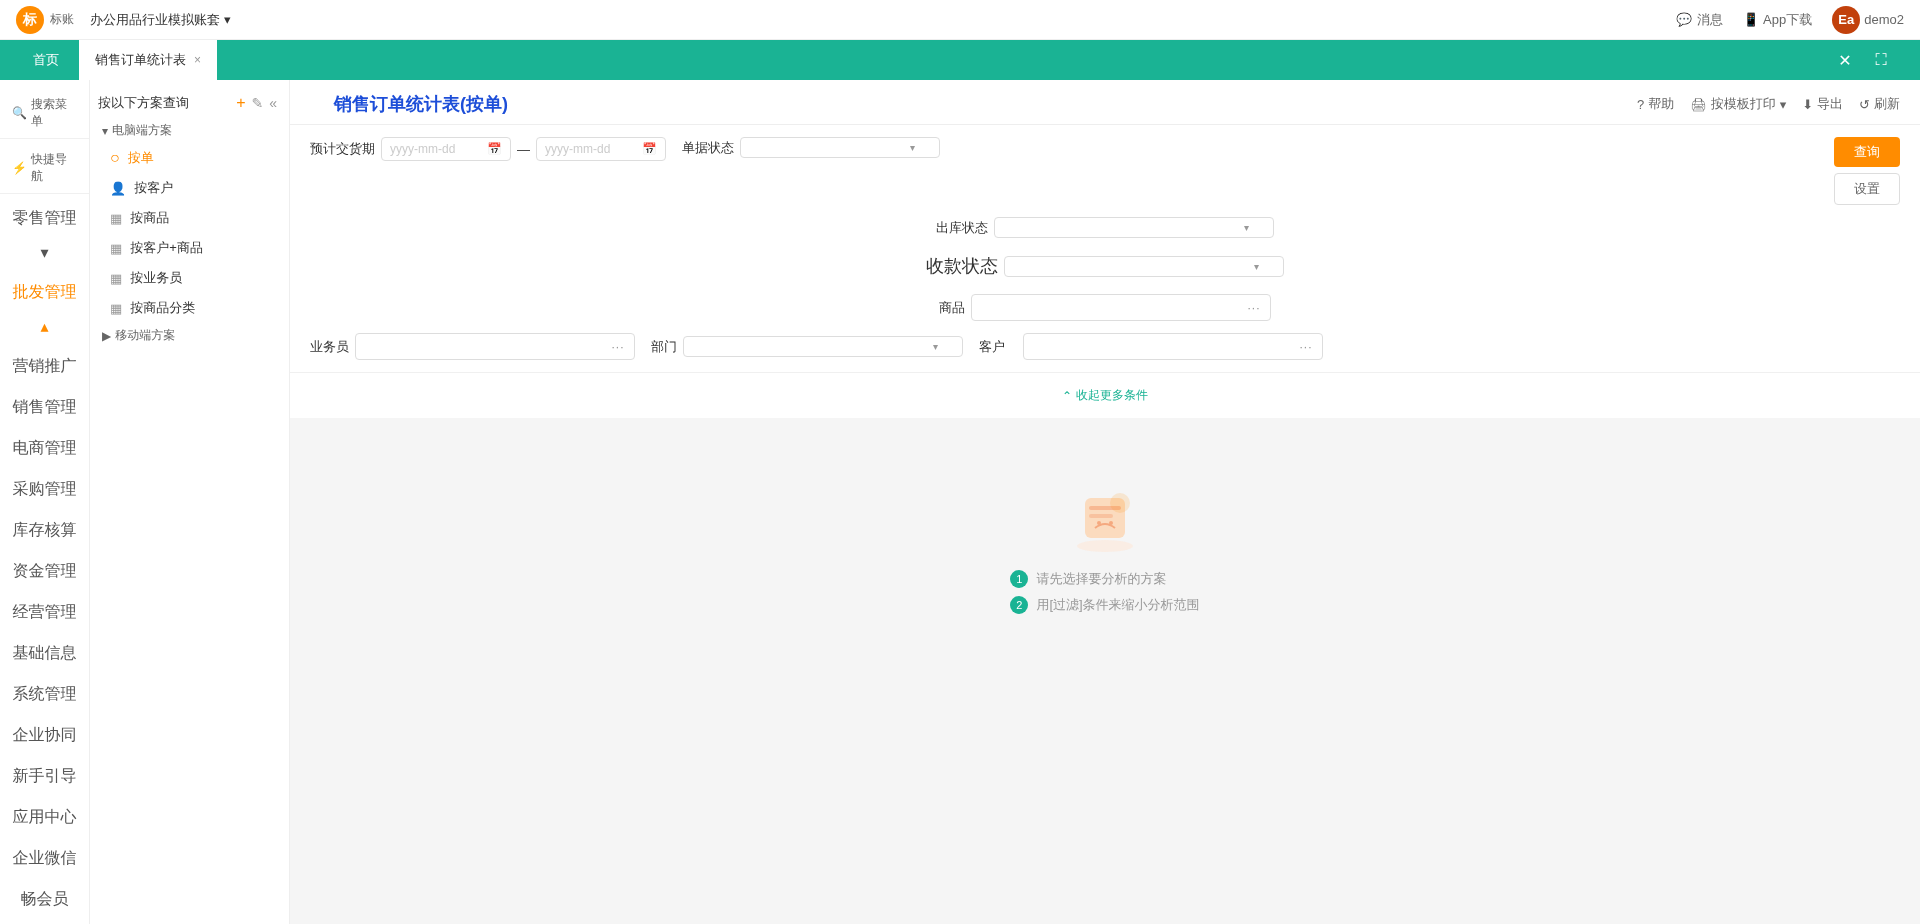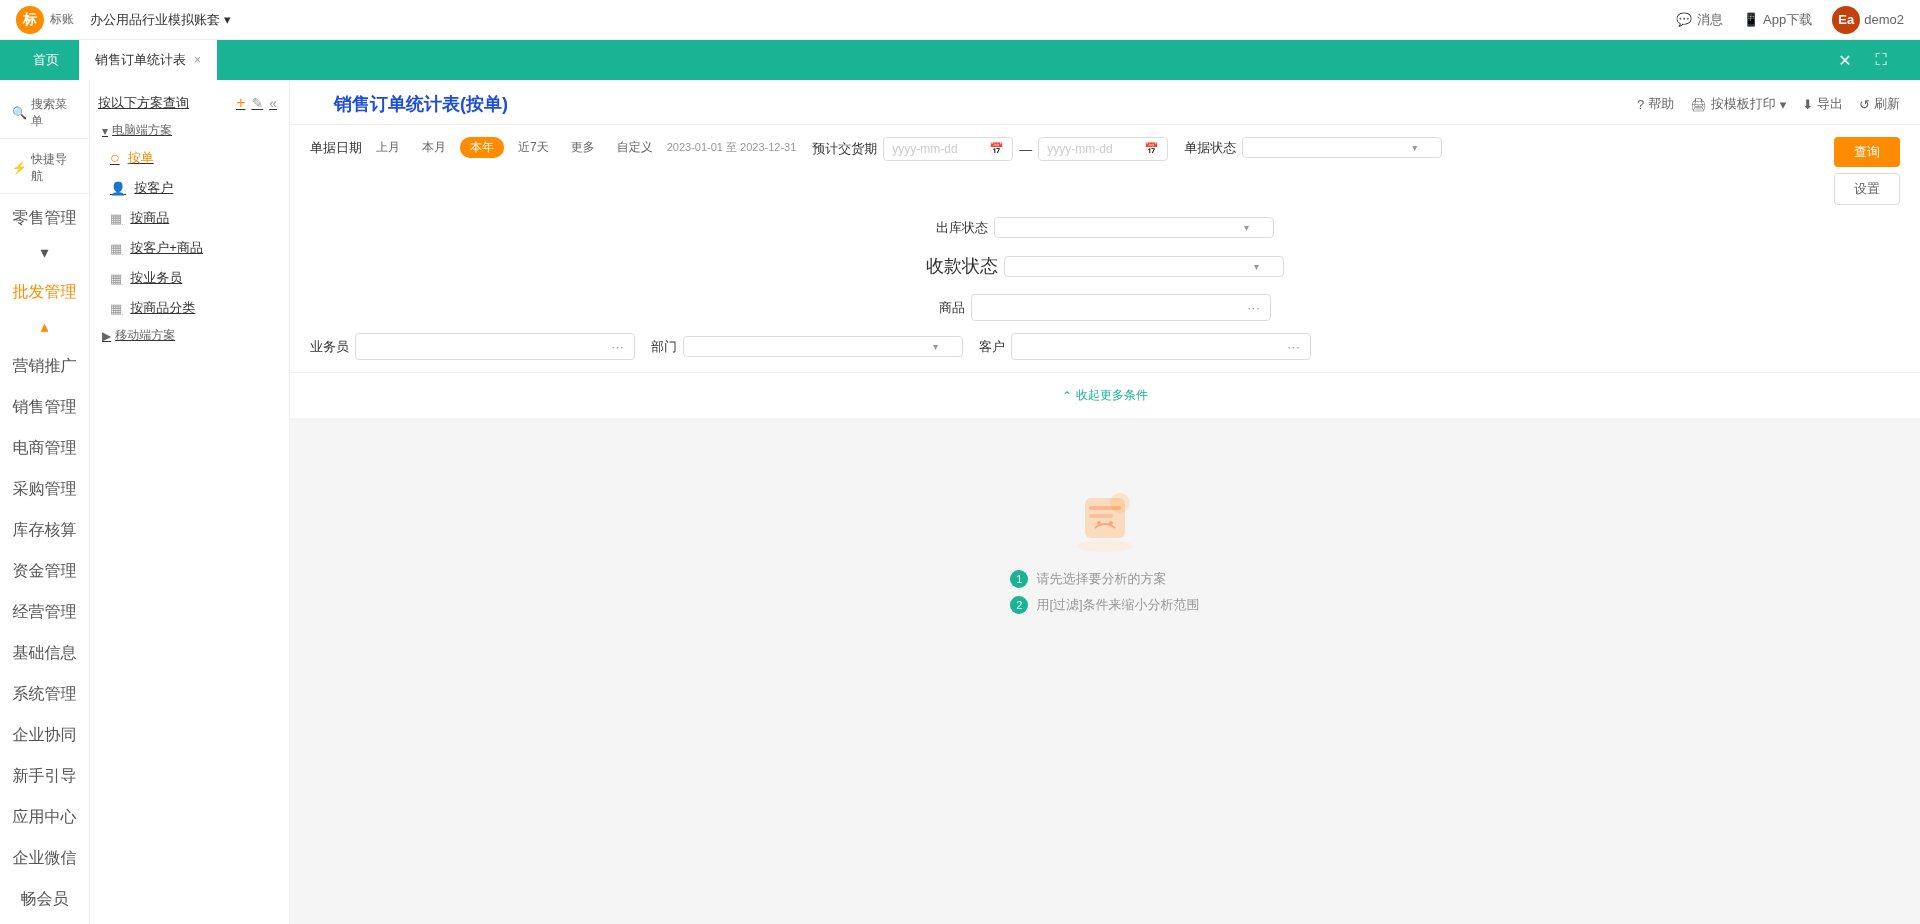--- a/index.html
+++ b/index.html
@@ -30,21 +30,21 @@
     
     .sidebar { width: 90px; background: #fff; border-right: 1px solid #eee; display: flex; flex-direction: column; padding-top: 8px; }
     .sidebar-search { padding: 8px 12px; font-size: 12px; color: #666; cursor: pointer; display: flex; align-items: center; gap: 4px; border-bottom: 1px solid #f0f0f0; margin-bottom: 4px; }
     .sidebar-nav { padding: 8px 12px; font-size: 12px; color: #666; cursor: pointer; display: flex; align-items: center; gap: 4px; border-bottom: 1px solid #f0f0f0; margin-bottom: 4px; }
     .sidebar-item { display: flex; align-items: center; justify-content: center; padding: 10px 4px; cursor: pointer; font-size: 16px; color: #555; flex-direction: column; gap: 14px; }
 
     
     .content-area { flex: 1; display: flex; overflow: hidden; }
 
     
-    .left-panel { width: 200px; background: #fff; border-right: 1px solid #eee; padding: 8px 0; overflow-y: auto; text-decoration: underline; }
+    .left-panel { width: 200px; background: #fff; border-right: 1px solid #eee; padding: 8px 0; overflow-y: auto; }
     .left-panel-header { display: flex; align-items: center; justify-content: space-between; padding: 6px 12px 6px 8px; }
     .left-panel-title { font-size: 13px; color: #333; font-weight: 500; }
     .left-panel-actions { display: flex; gap: 6px; align-items: center; }
     .left-panel-action-btn { color: #999; font-size: 14px; cursor: pointer; }
     .scheme-item { padding: 6px 12px 6px 20px; cursor: pointer; display: flex; align-items: center; gap: 8px; font-size: 13px; color: #333; }
     .scheme-item.active { color: #ff8c00; font-weight: 500; }
     .scheme-group-header { display: flex; align-items: center; gap: 4px; padding: 4px 12px; font-size: 12px; color: #666; cursor: pointer; }
 
     
     .right-panel { flex: 1; display: flex; flex-direction: column; overflow: hidden; }
@@ -251,30 +251,20 @@
             <span>刷新</span>
           </div>
         </div>
       </div>
 
       <div class="filter-section">
         <div class="filter-content">
 
           <div style="display:flex; align-items:flex-start; gap:16px; margin-bottom:12px;">
 
-            <div style="display:flex; align-items:center; gap:6px; flex-shrink:0;">
-              <span style="font-size:13px; color:#333; white-space:nowrap;">单据日期</span>
-              <span class="date-quick-btn">上月</span>
-              <span class="date-quick-btn">本月</span>
-              <span class="date-quick-btn active">本年</span>
-              <span class="date-quick-btn">近7天</span>
-              <span class="date-quick-btn">更多</span>
-              <span class="date-quick-btn">自定义</span>
-              <span style="font-size:11px; color:#999;">2023-01-01 至 2023-12-31</span>
-            </div>
 
             <div style="display:flex; align-items:center; gap:6px; flex-shrink:0;">
               <span style="font-size:13px; color:#333; white-space:nowrap;">预计交货期</span>
               <div class="date-input">
                 <span style="color:#ccc; font-size:12px;">yyyy-mm-dd</span>
                 <span style="color:#ccc;">📅</span>
               </div>
               <span>—</span>
               <div class="date-input">
                 <span style="color:#ccc; font-size:12px;">yyyy-mm-dd</span>
@@ -326,21 +316,21 @@
                 <span style="color:#999;">···</span>
               </div>
             </div>
             <div style="display:flex; align-items:center; gap:6px;">
               <span style="font-size:13px; color:#333; white-space:nowrap;">部门</span>
               <div class="filter-select" style="min-width:280px;">
                 <span></span>
                 <span class="filter-select-arrow">▾</span>
               </div>
             </div>
-            <div style="display:flex; align-items:center; gap:6px;">
+            <div style="display:flex; align-items:center; gap:18px;">
               <span style="font-size:13px; color:#333; white-space:nowrap;">客户</span>
               <div style="min-width:300px; border:1px solid #ddd; border-radius:4px; padding:5px 10px; display:flex; align-items:center; justify-content:flex-end;">
                 <span style="color:#999;">···</span>
               </div>
             </div>
           </div>
 
         </div>
 
         <div class="collapse-row">

